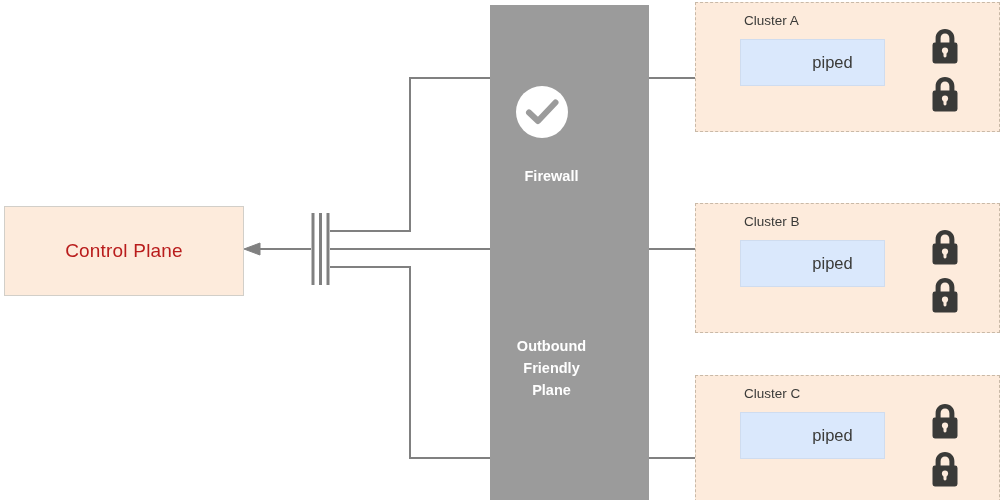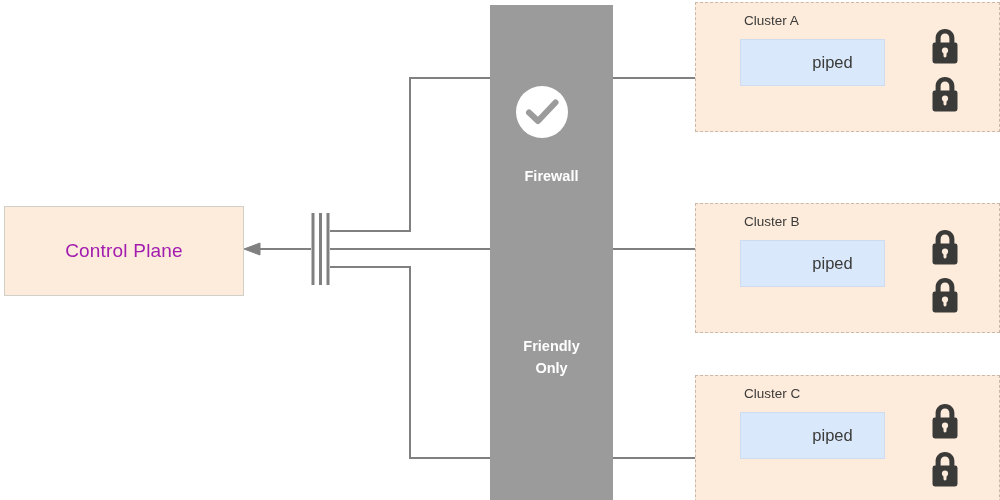--- a/index.html
+++ b/index.html
@@ -33,32 +33,33 @@
     height: 90px;
     background: #fdebdc;
     border: 1px solid #d2cfc9;
     box-sizing: border-box;
     display: flex;
     align-items: center;
     justify-content: center;
   }
   .control-plane-label {
     font-size: 19px;
-    color: #a21caf;
+    color: #b91c1c;
     letter-spacing: 0.2px;
   }
 
   
   .firewall-col {
     position: absolute;
     left: 490px;
     top: 5px;
     width: 123px;
     height: 495px;
     background: #9b9b9b;
+    padding-left: 36px;
   }
   .check-badge {
     position: absolute;
     left: 26px;
     top: 81px;
     width: 52px;
     height: 52px;
   }
   .firewall-text {
     position: absolute;
@@ -173,22 +174,23 @@
     <svg class="check-badge" viewBox="0 0 52 52" xmlns="http://www.w3.org/2000/svg">
       <circle cx="26" cy="26" r="26" fill="#ffffff"></circle>
       <path d="M 13 26.5 L 22 35 L 39.5 16.5" fill="none" stroke="#9b9b9b" stroke-width="6" stroke-linecap="round" stroke-linejoin="round"></path>
     </svg>
 
     <div class="firewall-text">
       <div>Firewall</div>
     </div>
 
     <div class="outbound-text">
+      <div>Outbound</div>
       <div>Friendly</div>
-      <div>Only</div>
+      <div>Plane</div>
     </div>
   </div>
 
   <div class="cluster cluster-a">
     <span class="cluster-title">Cluster A</span>
     <div class="piped-box">
       <span class="piped-label">piped</span>
     </div>
     <svg class="lock lock-top" viewBox="0 0 32 38" xmlns="http://www.w3.org/2000/svg">
       <path d="M 16 2 C 10.4 2 6.6 6 6.6 11.2 L 6.6 16 L 11.6 16 L 11.6 11.2 C 11.6 8.4 13.4 6.6 16 6.6 C 18.6 6.6 20.4 8.4 20.4 11.2 L 20.4 16 L 25.4 16 L 25.4 11.2 C 25.4 6 21.6 2 16 2 Z" fill="#3a3a38"></path>

